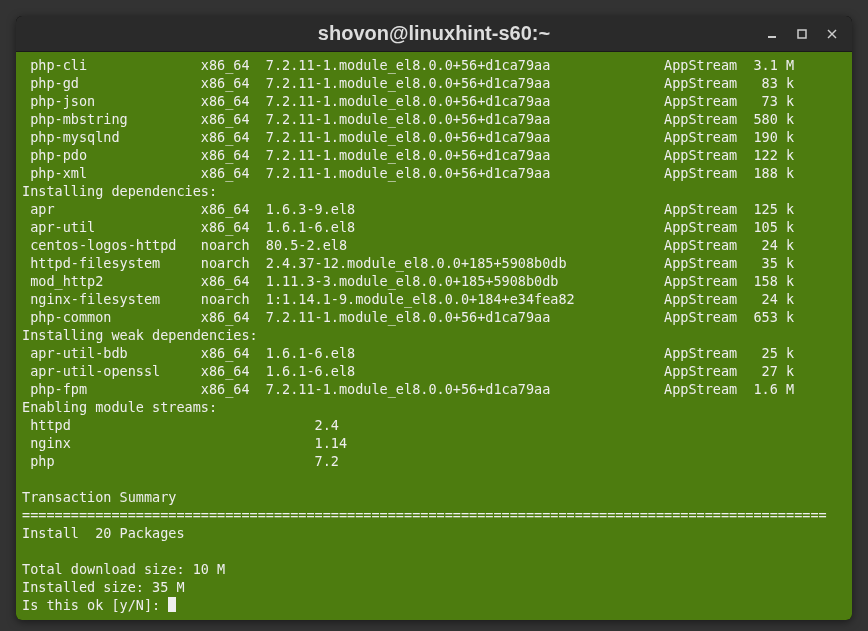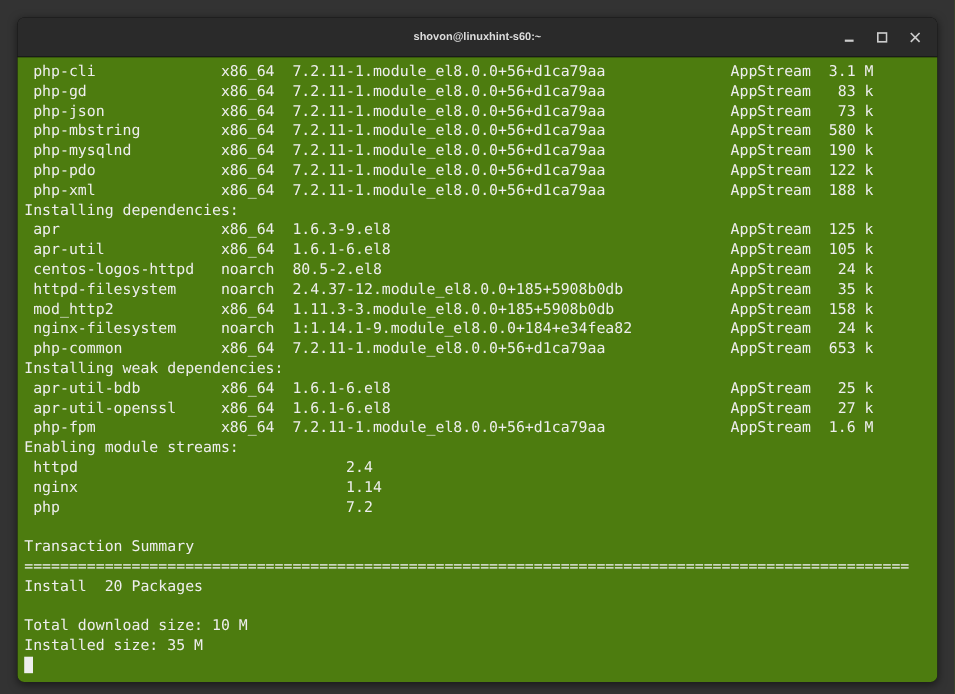--- a/index.html
+++ b/index.html
@@ -31,21 +31,21 @@
       align-items: center;
       padding: 0 6px;
       position: relative;
     }
     .title {
       position: absolute;
       left: 0;
       right: 0;
       text-align: center;
       color: #ddd;
-      font-size: 10px;
+      font-size: 20px;
       font-weight: bold;
       pointer-events: none;
     }
     .win-controls {
       margin-left: auto;
       display: flex;
       gap: 2px;
     }
     .win-btn {
       width: 28px;
@@ -127,14 +127,14 @@
  httpd                              2.4
  nginx                              1.14
  php                                7.2
 
 Transaction Summary
 ===================================================================================================
 Install  20 Packages
 
 Total download size: 10 M
 Installed size: 35 M
-<span class="cursor"></span></div>
+<span>Is this ok [y/N]: </span><span class="cursor"></span></div>
 </div>
 
 </body></html>

